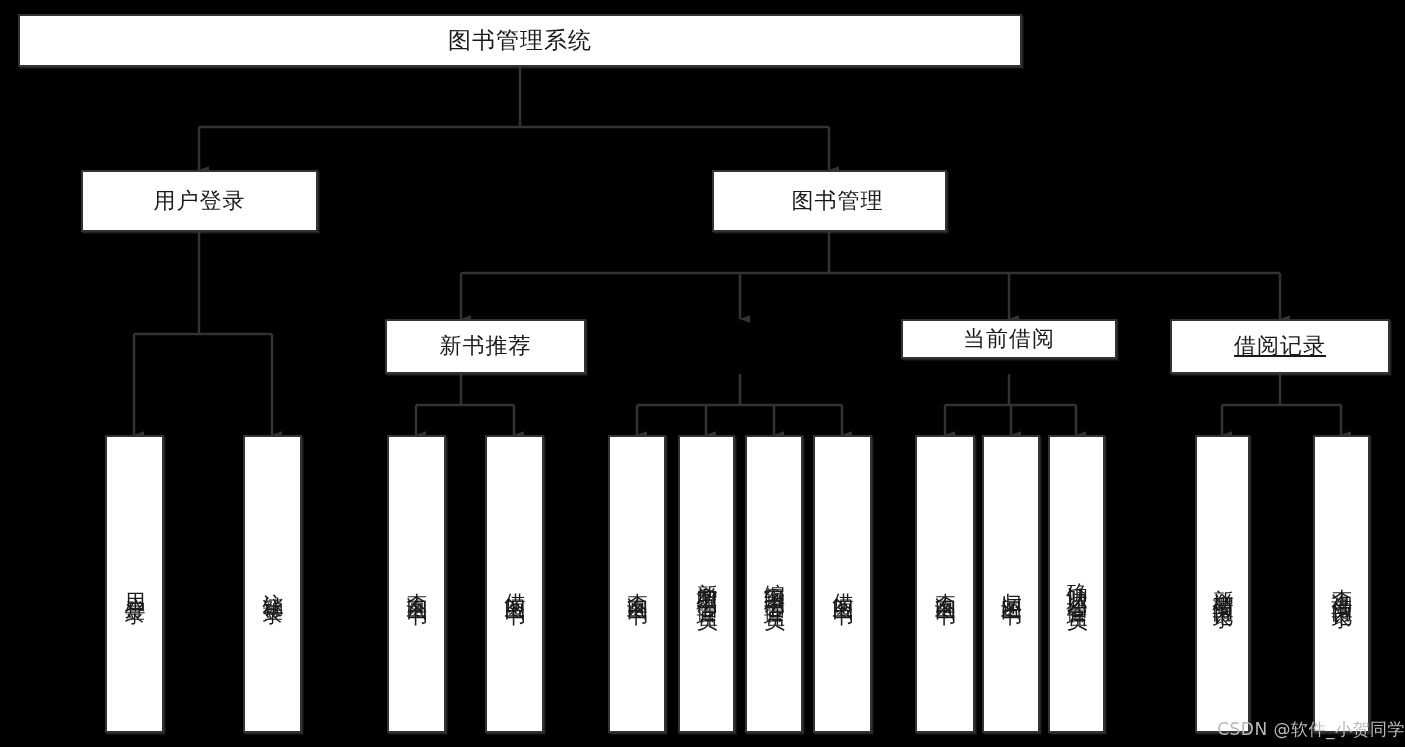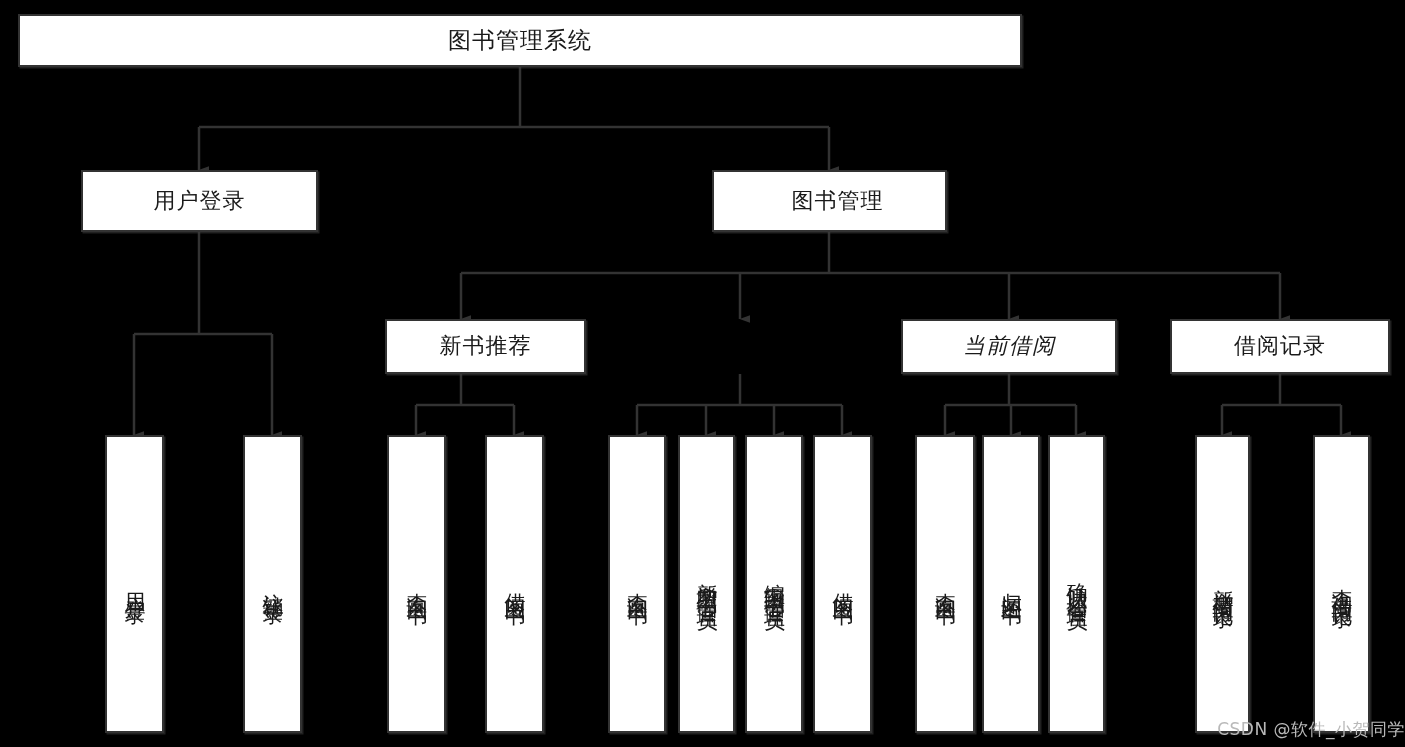--- a/index.html
+++ b/index.html
@@ -120,24 +120,24 @@
   <div class="node h" style="left: 81px; top: 170px; width: 237px; height: 62px;">
     <span>用户登录</span>
   </div>
   <div class="node h" style="left: 712px; top: 170px; width: 235px; height: 62px; padding-left: 16px;">
     <span>图书管理</span>
   </div>
 
   <div class="node h" style="left: 361px; top: 319px; width: 201px; height: 55px; margin-left: 24px;">
     <span>新书推荐</span>
   </div>
-  <div class="node h" style="left: 901px; top: 319px; width: 216px; height: 55px; font-style: italic;">
+  <div class="node h" style="left: 901px; top: 319px; width: 216px; height: 40px;">
     <span>当前借阅</span>
   </div>
-  <div class="node h" style="left: 1170px; top: 319px; width: 220px; height: 55px;">
+  <div class="node h" style="left: 1170px; top: 319px; width: 220px; height: 55px; text-decoration: underline;">
     <span>借阅记录</span>
   </div>
 
   <div class="node v" style="left: 105px; top: 435px; width: 59px; height: 298px;">
     <span class="vtext">用户登录</span>
   </div>
   <div class="node v" style="left: 243px; top: 435px; width: 59px; height: 298px;">
     <span class="vtext">注销登录</span>
   </div>
   <div class="node v" style="left: 387px; top: 435px; width: 59px; height: 298px;">

